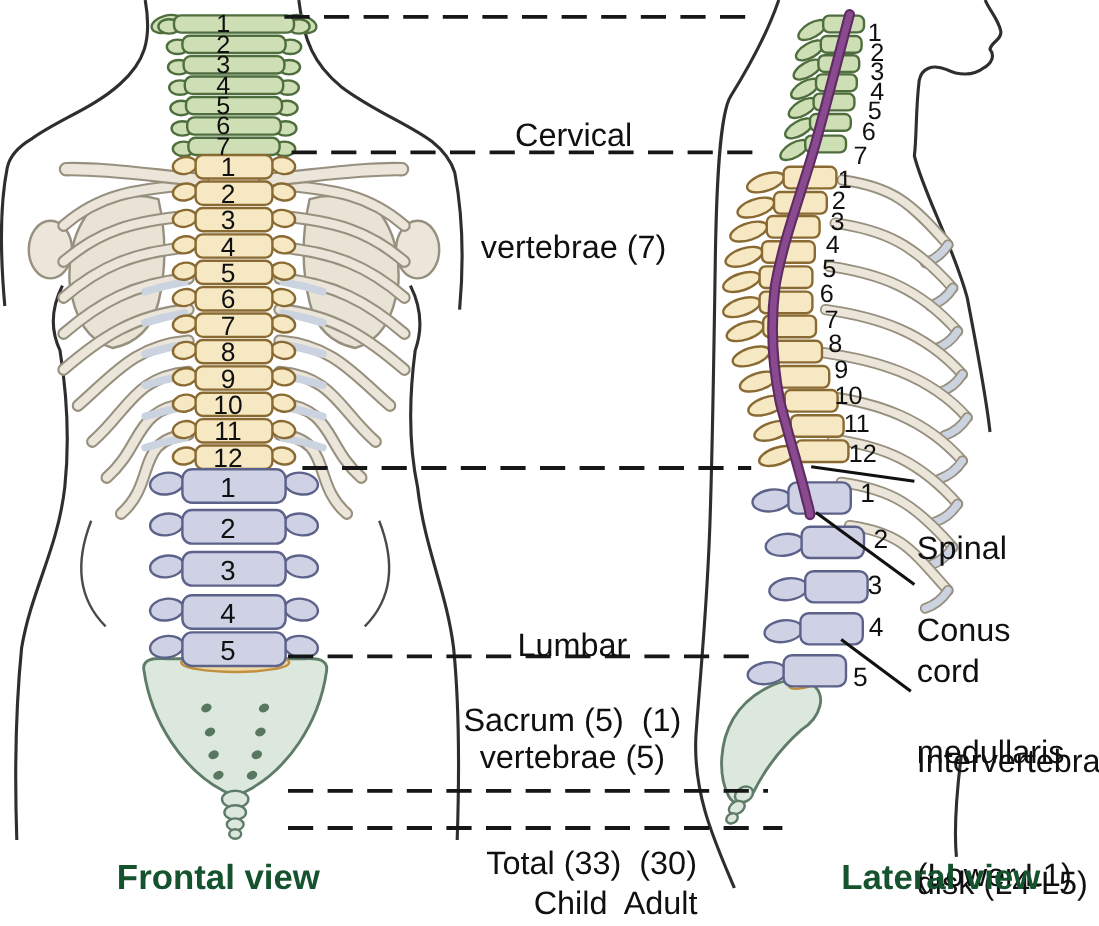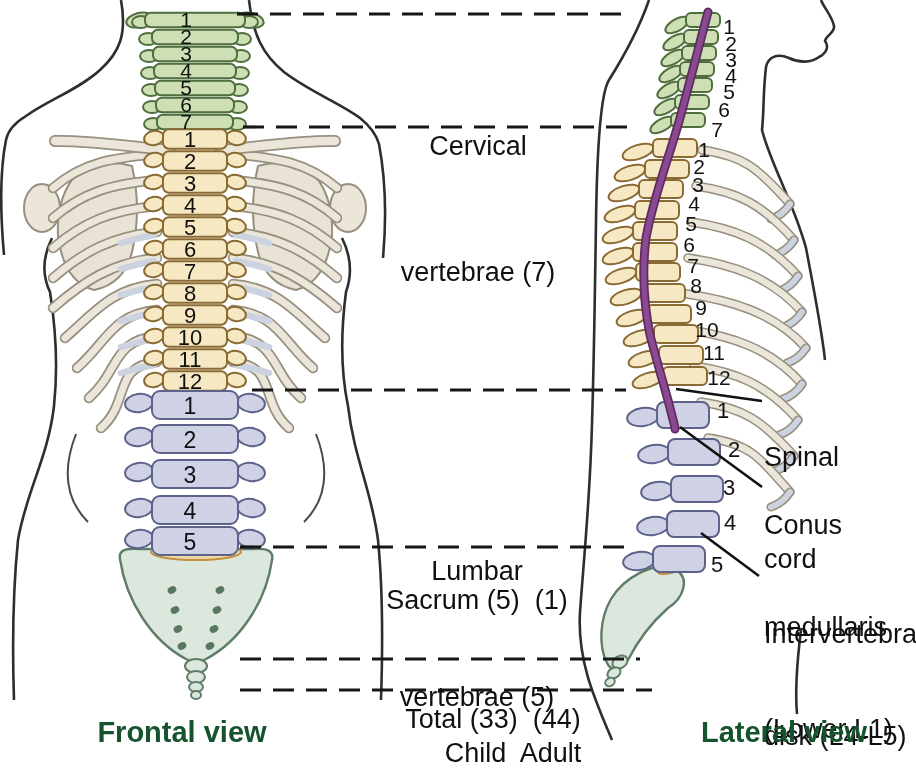--- a/index.html
+++ b/index.html
@@ -1,21 +1,21 @@
 <!DOCTYPE html>
 <html><head>
 <meta charset="utf-8">
 <style>
   html,body{margin:0;padding:0;background:#fff;}
   #stage{position:relative;width:916px;height:772px;background:#ffffff;overflow:hidden;
          font-family:"Liberation Sans",sans-serif;}
   #art{position:absolute;left:0;top:0;}
   .abs{position:absolute;}
   .lbl{font-size:27px;line-height:31px;text-align:center;color:#101010;white-space:pre;}
-  .lbl span{display:block;margin-top:33px;}
+  .lbl span{display:block;}
   .ann{font-size:27px;line-height:34px;text-align:left;color:#101010;white-space:pre;}
   .ann span{display:block;}
   .viewlbl{font-size:29px;line-height:32px;font-weight:bold;text-align:center;color:#14532d;}
 </style>
 </head>
 <body>
 
 <div id="stage">
 
 <svg id="art" width="916" height="772" viewBox="0 0 916 772">
@@ -349,21 +349,21 @@
 
 <div class="abs lbl" style="left:348px;top:36px;width:260px;">
   <span>Cervical</span>
   <span>vertebrae (7)</span>
 </div>
 <div class="abs lbl" style="left:347px;top:461px;width:260px;">
   <span>Lumbar</span>
   <span>vertebrae (5)</span>
 </div>
 <div class="abs lbl" style="left:347px;top:585px;width:260px;">Sacrum (5)  (1)</div>
-<div class="abs lbl" style="left:363px;top:704px;width:260px;">Total (33)  (44)</div>
+<div class="abs lbl" style="left:363px;top:704px;width:260px;">Total (33)  (30)</div>
 <div class="abs lbl" style="left:383px;top:738px;width:260px;">Child  Adult</div>
 
 <div class="abs ann" style="left:764px;top:372px;width:170px;">
   <span>Spinal</span>
   <span>cord</span>
 </div>
 <div class="abs ann" style="left:764px;top:440px;width:180px;">
   <span>Conus</span>
   <span>medullaris</span>
   <span>(Lower L1)</span>

